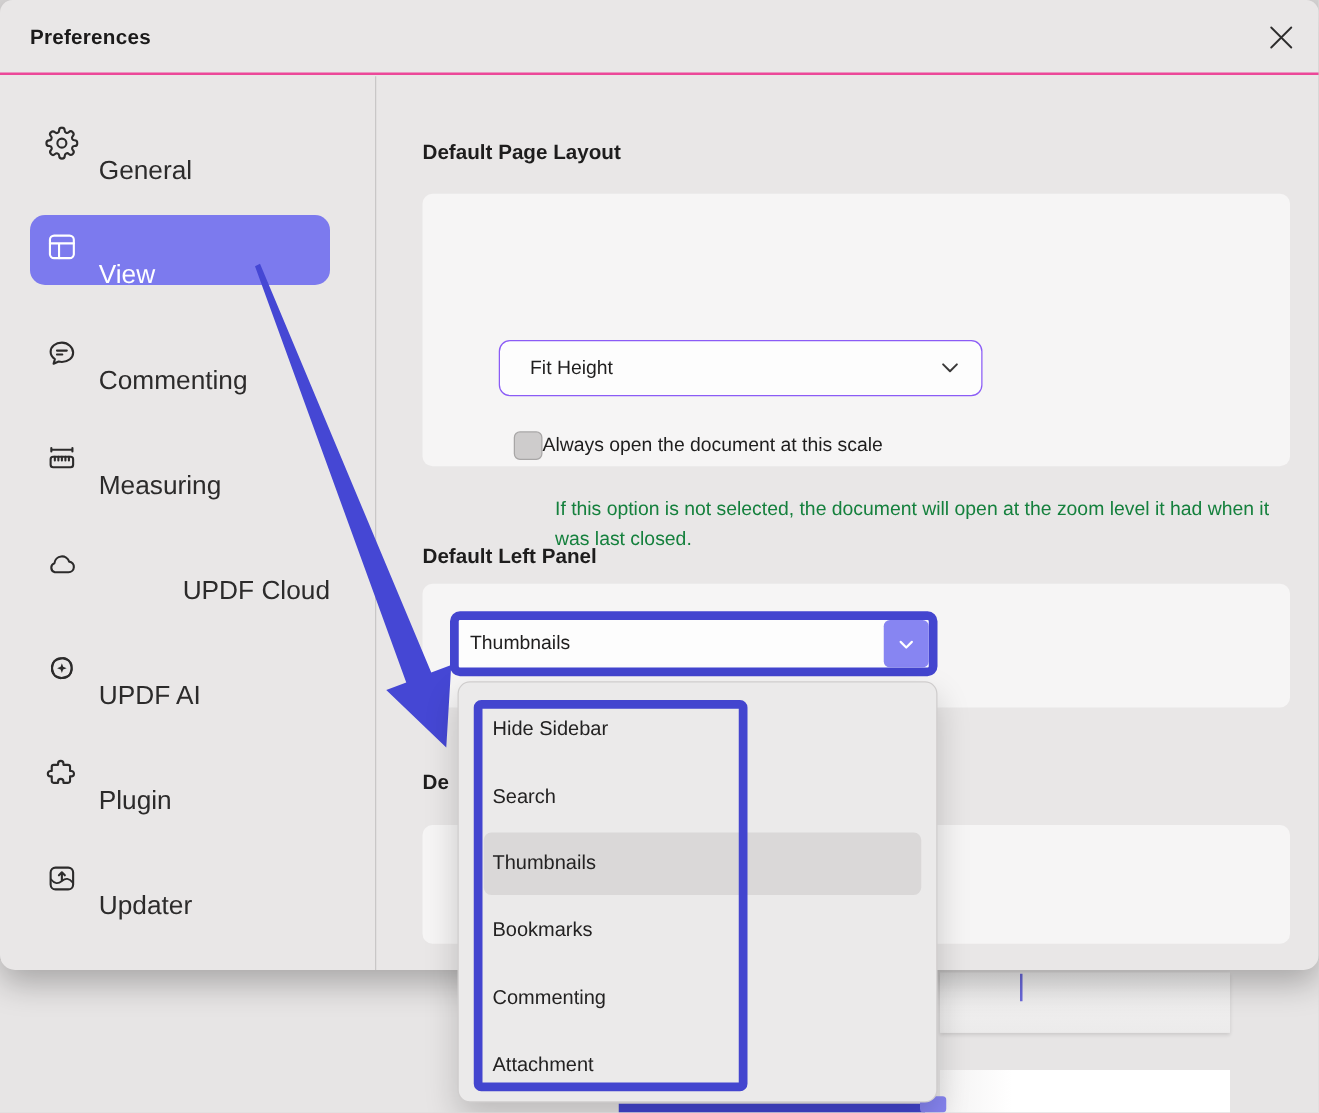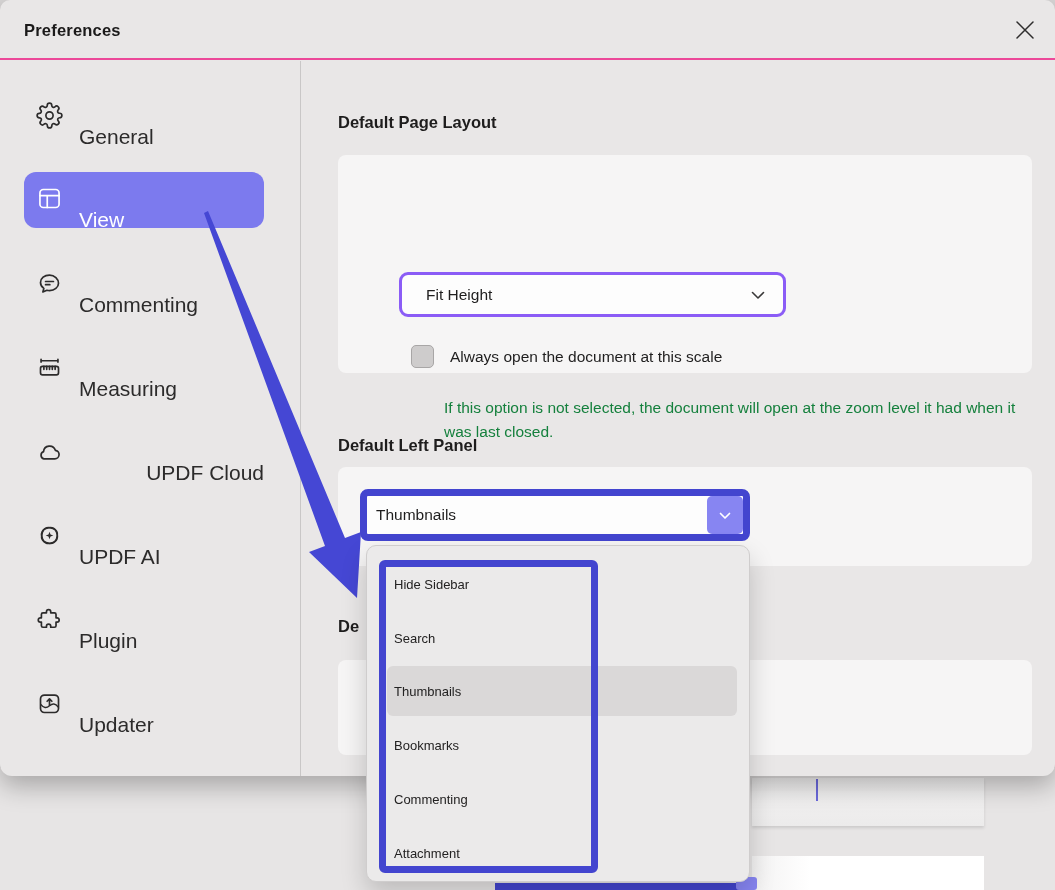--- a/index.html
+++ b/index.html
@@ -45,44 +45,44 @@
 
   
   .main { position:absolute; left:302px; top:61px; width:753px; height:715px; }
   .h-sec { position:absolute; font-size:16.5px; font-weight:bold; color:#1e1d1d; }
   .card { position:absolute; left:36px; width:694px; background:#f6f5f5; border-radius:8px; }
   .card1 { top:94px; height:218px; }
   .card2 { top:406px; height:99px; }
   .card3 { top:599px; height:95px; }
 
   .select1 { position:absolute; left:61px; top:117px; width:387px; height:45px;
-    background:#fdfdfd; border:3px solid #8b5cf6; border-radius:9px;
+    background:#fdfdfd; border:1px solid #8b5cf6; border-radius:9px;
     display:flex; align-items:center; justify-content:space-between;
     padding:0 18px 0 24px; cursor:pointer; }
   .select1 .val { font-size:15.5px; color:#1f1e1e; }
 
-  .cb-row { position:absolute; left:73px; top:190px; display:flex; align-items:center; gap:16px; }
+  .cb-row { position:absolute; left:73px; top:190px; display:flex; align-items:center; gap:0; }
   .checkbox { width:23px; height:23px; border-radius:5px; background:#cecccc; border:1px solid #a8a6a6; cursor:pointer; }
   .cb-label { font-size:15.5px; color:#1f1e1e; }
   .desc { position:absolute; left:106px; top:241px; width:575px; font-size:15.5px; line-height:1.55; color:#15803d; }
 
   
   .sel2-annot { position:absolute; left:360px; top:489px; width:390px; height:52px;
     border:7px solid #4345cf; border-radius:8px; background:#fdfdfd; z-index:6; }
   .sel2-inner { position:relative; width:100%; height:100%; display:flex; align-items:center; }
   .sel2-val { font-size:15.5px; color:#1f1e1e; padding-left:9px; }
   .sel2-btn { position:absolute; right:0px; top:0px; bottom:0px; width:36px; background:#8785f2;
     border:none; border-radius:5px; display:flex; align-items:center; justify-content:center; cursor:pointer; }
 
   
   .dropdown { position:absolute; left:366px; top:545px; width:384px; height:337px;
     background:#ebeaea; border:1px solid #cfcdcd; border-radius:10px;
     box-shadow:0 12px 26px rgba(0,0,0,.18); z-index:10; }
   .dd-item { position:absolute; left:20px; width:350px; height:50px;
-    display:flex; align-items:center; padding-left:7px; font-size:13px; color:#232222;
+    display:flex; align-items:center; padding-left:7px; font-size:16px; color:#232222;
     border-radius:6px; cursor:pointer; }
   .dd-item.selected { background:#dad8d8; }
   .dd-annot { position:absolute; left:12px; top:14px; width:219px; height:313px;
     border:7px solid #4345cf; border-radius:6px; pointer-events:none; z-index:3; }
 
   
   .arrow-svg { position:absolute; left:0; top:0; width:1055px; height:890px; pointer-events:none; z-index:5; }
 
   .hidden-heading { overflow:hidden; white-space:nowrap; }
 </style>

